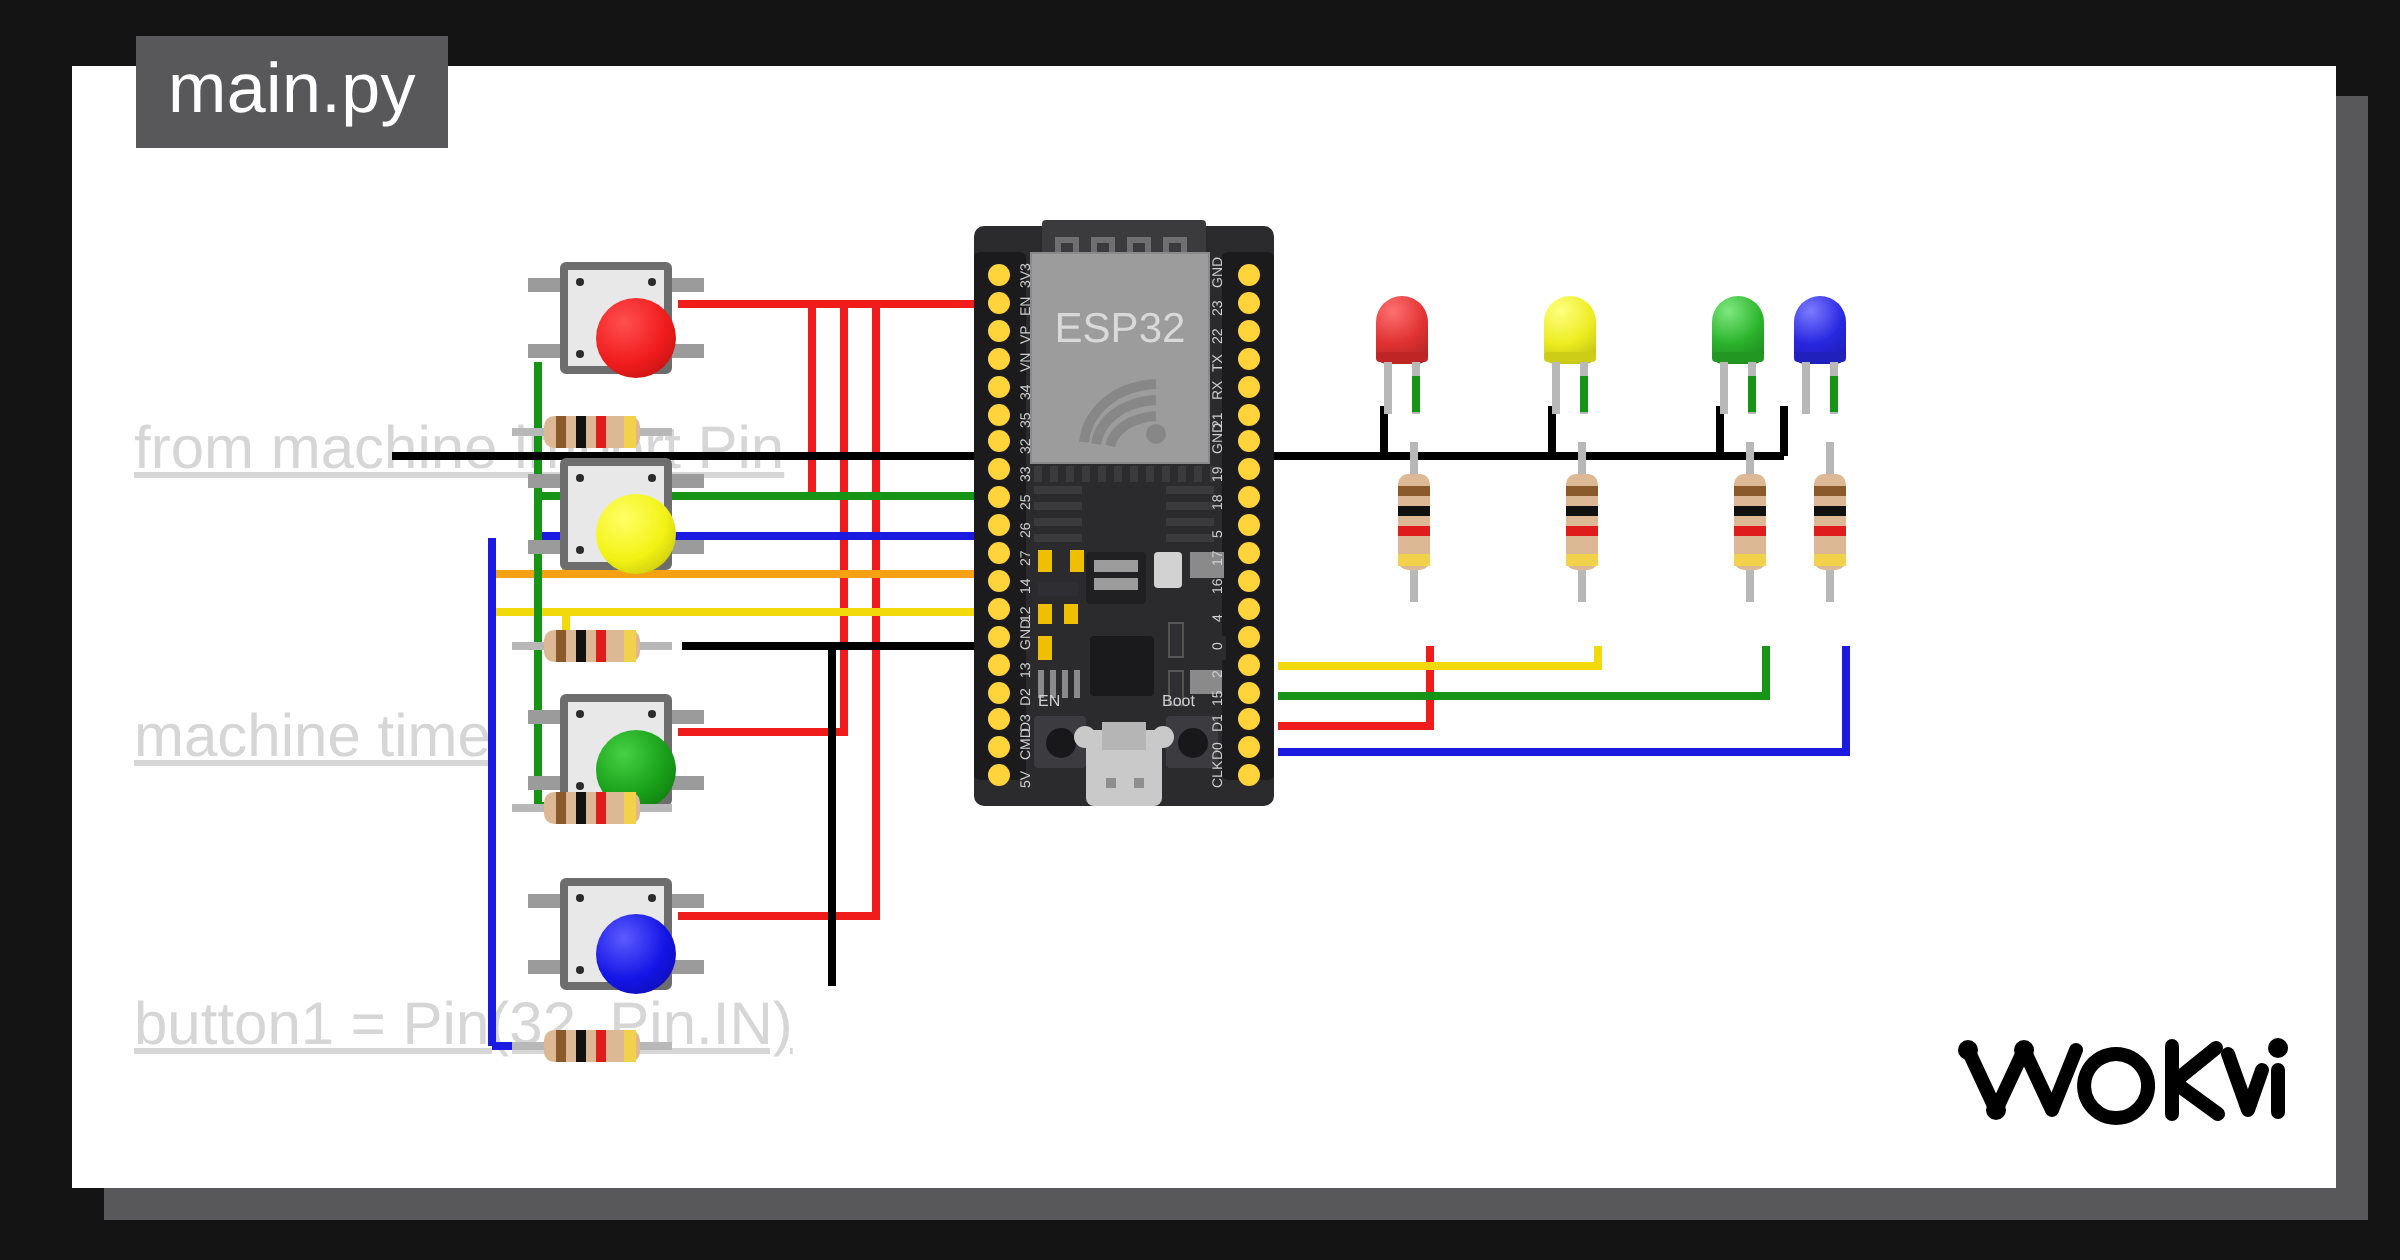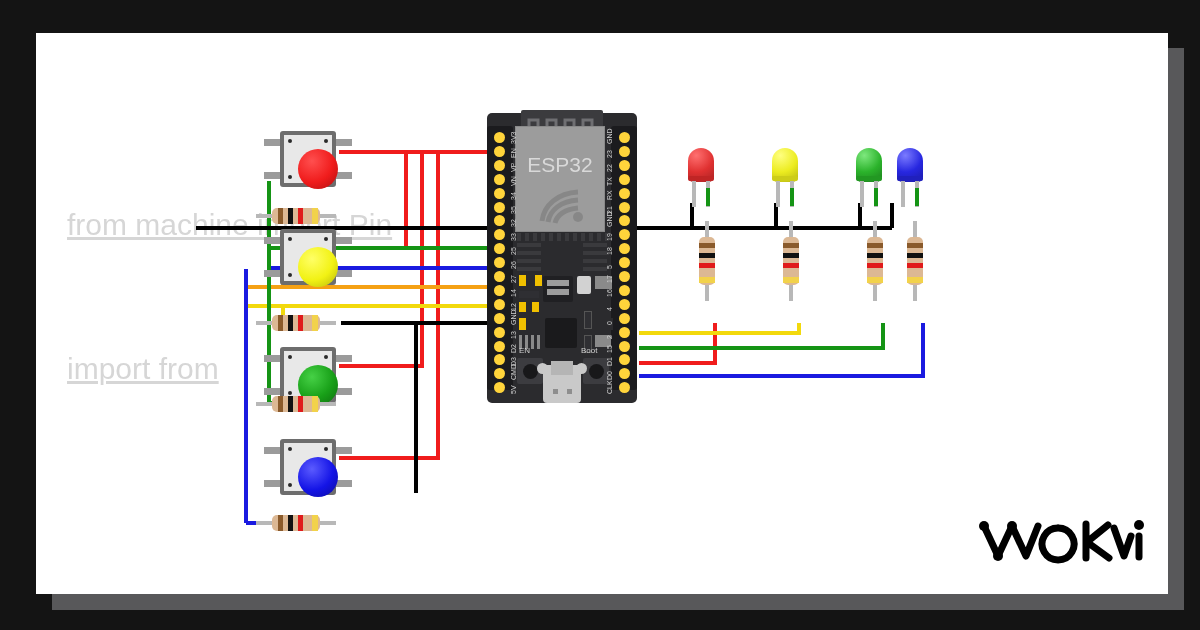--- a/index.html
+++ b/index.html
@@ -165,21 +165,22 @@
 <body>
 
 <div id="root">
 
   <div class="canvas-shadow"></div>
 
   <div class="canvas">
 
     <div class="code">
       <div>from machine import Pin</div>
-      <div>import from</div>
+      <div>machine time</div>
+      <div>button1 = Pin(32, Pin.IN)</div>
       
       
       
       
       
       
       
       
     </div>
 
@@ -559,14 +560,15 @@
           <circle cx="6" cy="14" r="5"></circle>
           <circle cx="20" cy="44" r="5"></circle>
           <circle cx="34" cy="14" r="5"></circle>
           <circle cx="161" cy="13" r="5"></circle>
         </g>
       </svg>
     </div>
 
   </div>
 
+  <div class="file-tab">main.py</div>
 
 </div>
 
 </body></html>

